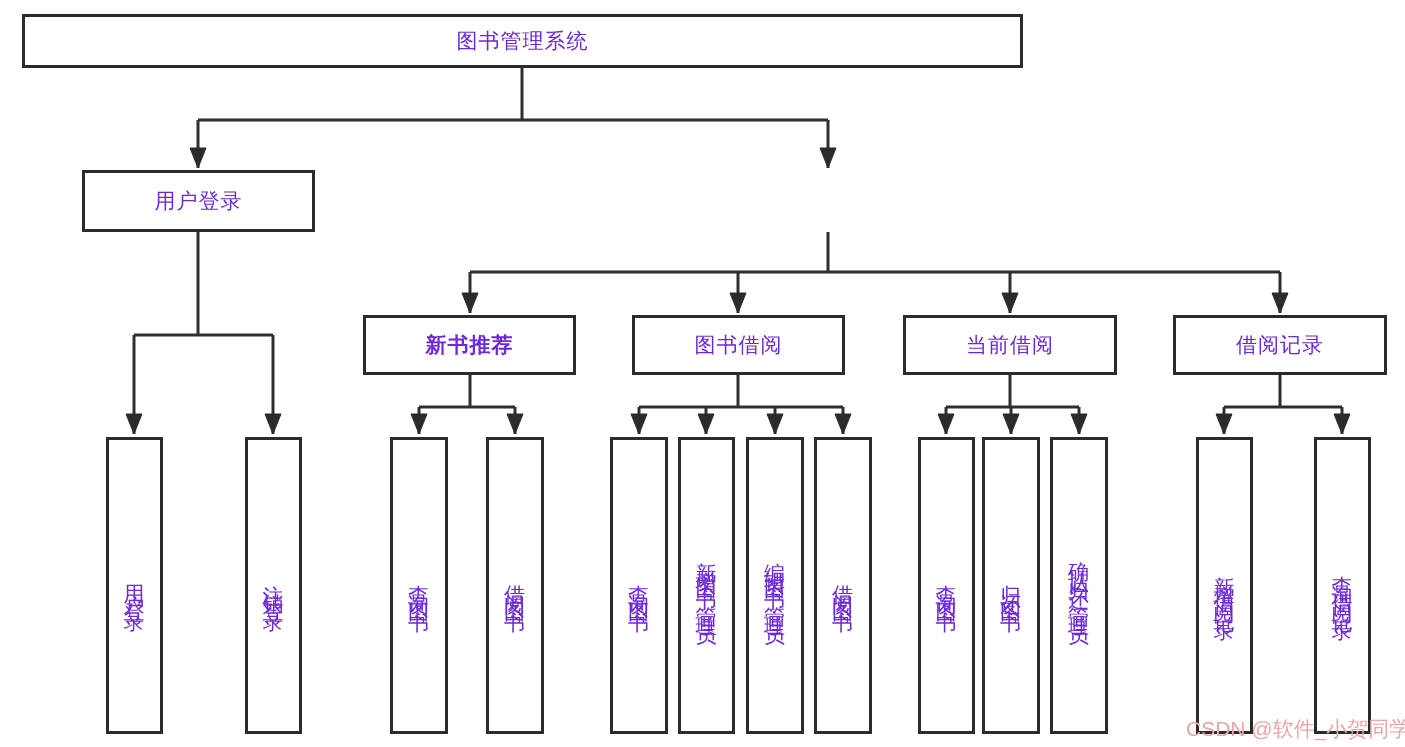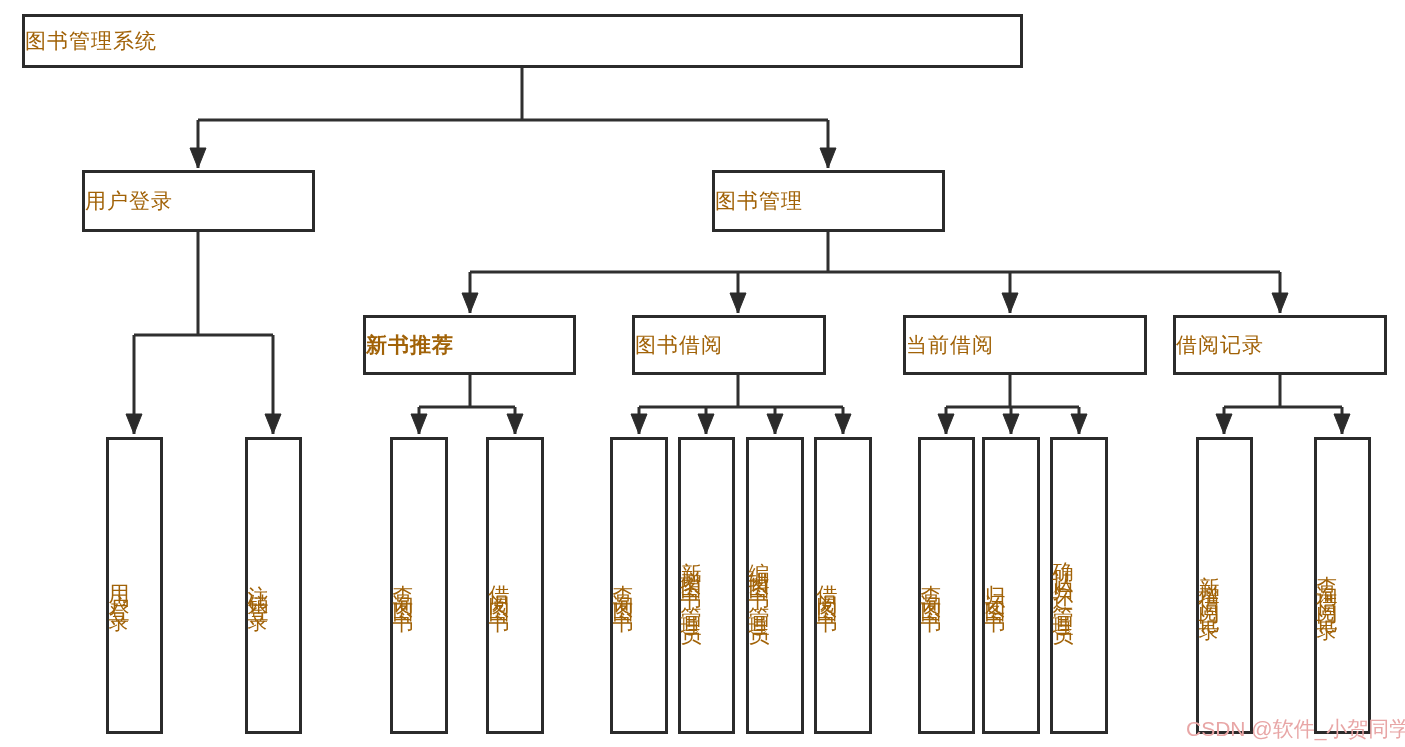--- a/index.html
+++ b/index.html
@@ -27,21 +27,22 @@
     stroke-width: 3;
     fill: none;
   }
   .node {
     position: absolute;
     box-sizing: border-box;
     border: 3px solid #2b2b2b;
     background: #ffffff;
     display: flex;
     align-items: center;
-    color: #a16207;
+    justify-content: center;
+    color: #6d28d9;
     z-index: 1;
   }
   .hbox {
     font-size: 21px;
     letter-spacing: 1px;
   }
   .vbox .vtext {
     writing-mode: vertical-rl;
     text-orientation: mixed;
     font-size: 21px;
@@ -119,31 +120,28 @@
     </g>
   </svg>
 
   <div class="node hbox" style="left:22px; top:14px; width:1001px; height:54px;">
     <span>图书管理系统</span>
   </div>
 
   <div class="node hbox" style="left:82px; top:170px; width:233px; height:62px;">
     <span>用户登录</span>
   </div>
-  <div class="node hbox" style="left:712px; top:170px; width:233px; height:62px;">
-    <span>图书管理</span>
-  </div>
 
   <div class="node hbox" style="left:363px; top:315px; width:213px; height:60px;font-weight:bold;">
     <span>新书推荐</span>
   </div>
-  <div class="node hbox" style="left:632px; top:315px; width:194px; height:60px;">
+  <div class="node hbox" style="left:632px; top:315px; width:213px; height:60px;">
     <span>图书借阅</span>
   </div>
-  <div class="node hbox" style="left:903px; top:315px; width:244px; height:60px;">
+  <div class="node hbox" style="left:903px; top:315px; width:214px; height:60px;">
     <span>当前借阅</span>
   </div>
   <div class="node hbox" style="left:1173px; top:315px; width:214px; height:60px;">
     <span>借阅记录</span>
   </div>
 
   <div class="node vbox" style="left:106px; top:437px; width:57px; height:297px;">
     <span class="vtext">用户登录</span>
   </div>
   <div class="node vbox" style="left:245px; top:437px; width:57px; height:297px;">

